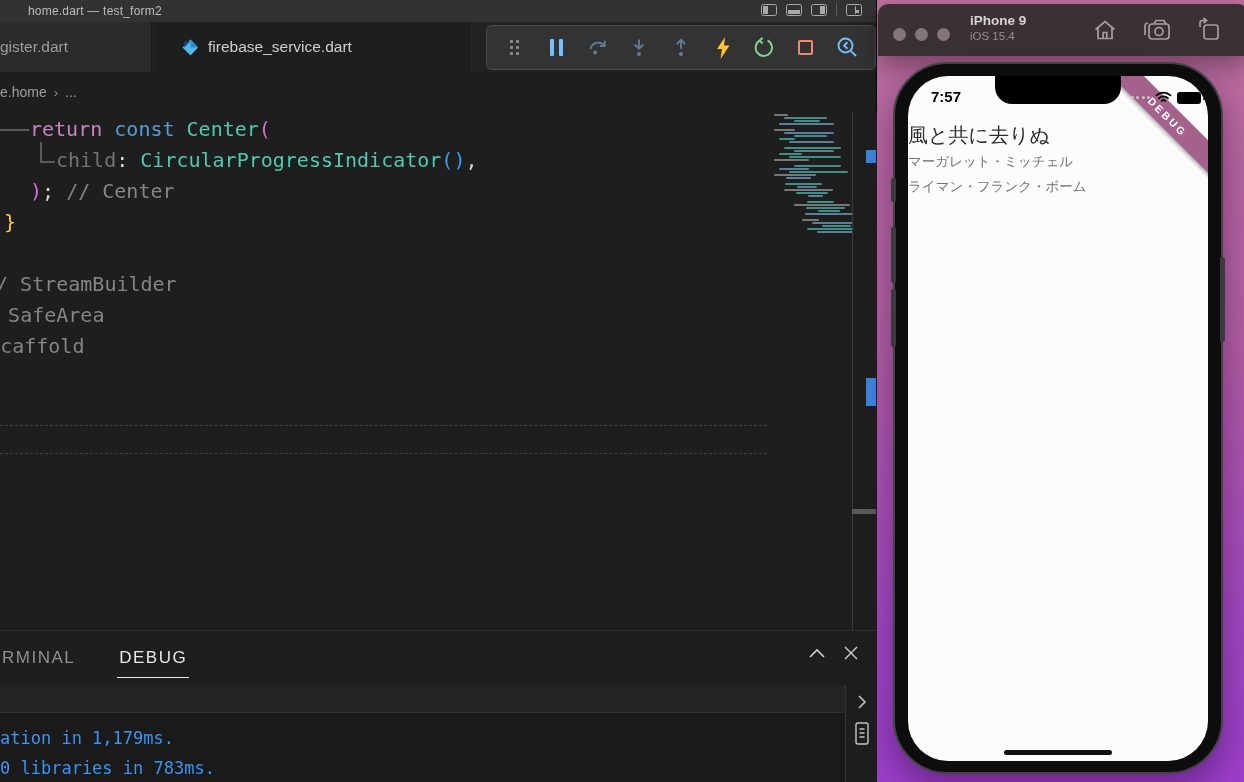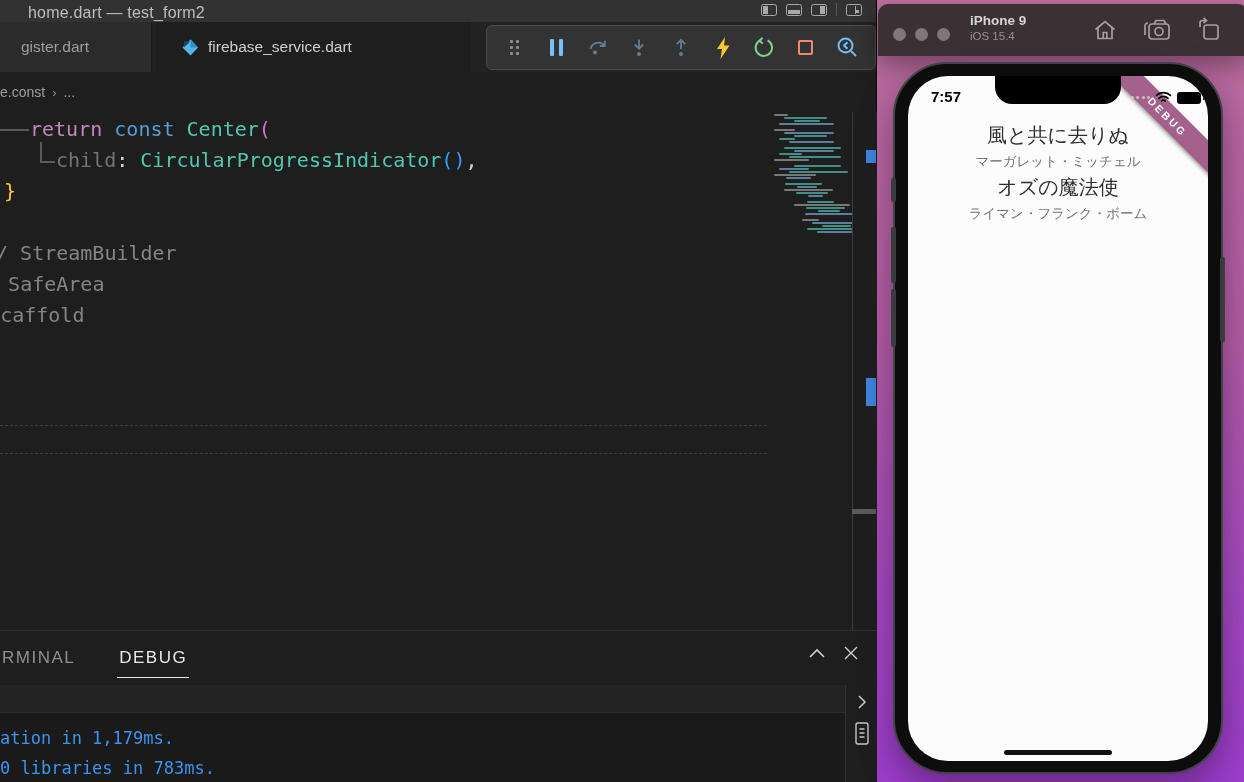--- a/index.html
+++ b/index.html
@@ -5,34 +5,34 @@
   * { margin:0; padding:0; box-sizing:border-box; }
   html,body { width:1244px; height:782px; overflow:hidden; }
   body {
     position:relative;
     font-family:"Liberation Sans", sans-serif;
     background:linear-gradient(180deg,#bd6f9e 0%,#b25da5 45%,#a348c3 78%,#9c3ecb 100%);
   }
   
   .vscode { position:absolute; left:0; top:0; width:877px; height:782px; background:#1e1e1e; border-right:1px solid #000; }
   .titlebar { position:absolute; left:0; top:0; width:100%; height:22px; background:#323233; }
-  .titlebar .title { position:absolute; left:28px; top:4px; font-size:16px; color:#bdbdbd; letter-spacing:.2px; }
+  .titlebar .title { position:absolute; left:28px; top:4px; font-size:12px; color:#bdbdbd; letter-spacing:.2px; }
   .layout-icons { position:absolute; right:14px; top:3px; display:flex; align-items:center; gap:9px; }
   .lay-ic { width:16px; height:12px; border:1px solid #a9a9a9; border-radius:2.5px; position:relative; }
   .lay-ic .fill { position:absolute; background:#a9a9a9; }
   .lay-ic.left .fill { left:1px; top:1px; bottom:1px; width:5px; }
   .lay-ic.bottom .fill { left:1px; right:1px; bottom:1px; height:4px; }
   .lay-ic.right .fill { right:1px; top:1px; bottom:1px; width:5px; }
   .lay-sep { width:1px; height:13px; background:#5a5a5a; }
   .lay-ic.custom .fill { left:8px; top:1px; bottom:1px; width:1px; }
   .lay-ic.custom::after { content:""; position:absolute; right:2px; bottom:2px; width:3px; height:3px; background:#a9a9a9; }
 
   .tabbar { position:absolute; left:0; top:22px; width:100%; height:50px; background:#222223; }
   .tab { position:absolute; top:0; height:50px; display:flex; align-items:center; font-size:15.5px; }
-  .tab.t1 { left:0; width:152px; background:#2b2b2c; color:#9d9d9d; padding-left:21px; border-right:1px solid #191919; }
+  .tab.t1 { left:0; width:152px; background:#2b2b2c; color:#9d9d9d; padding-left:0; border-right:1px solid #191919; }
   .tab.t2 { left:156px; width:314px; background:#1e1e1e; color:#cfcfcf; padding-left:26px; border-right:1px solid #191919; }
   .tab .ticon { width:17px; height:17px; margin-right:9px; position:relative; flex:0 0 auto; }
 
   .dbg-toolbar { position:absolute; left:486px; top:25px; width:390px; height:45px; background:#333334; border:1px solid #4a4a4c; border-radius:6px; display:flex; align-items:center; justify-content:space-evenly; }
   .grip { display:grid; grid-template-columns:3px 3px; gap:3px; }
   .grip i { width:3px; height:3px; background:#8f8f8f; border-radius:1px; }
   .pause { display:flex; gap:5px; }
   .pause i { width:4px; height:17px; background:#75beff; border-radius:1px; }
   .stop-sq { width:15px; height:15px; border:2px solid #f48771; border-radius:2px; }
   .dbg-btn { display:flex; align-items:center; justify-content:center; width:28px; height:28px; }
@@ -81,21 +81,21 @@
   .screen { position:absolute; left:13px; top:12px; width:300px; height:685px; background:#fcfcfc; border-radius:40px; overflow:hidden; }
   .notch { position:absolute; left:87px; top:0; width:126px; height:28px; background:#000; border-radius:0 0 17px 17px; }
   .status-time { position:absolute; left:23px; top:12px; font-size:15px; font-weight:bold; color:#000; }
   .status-right { position:absolute; right:7px; top:15px; display:flex; align-items:center; gap:5px; }
   .cell-dots { display:flex; gap:2.5px; align-items:center; }
   .cell-dots i { width:3px; height:3px; border-radius:50%; background:#c4c4c4; }
   .battery { width:24px; height:12px; background:#000; border-radius:3px; position:relative; }
   .battery::after { content:""; position:absolute; right:-4px; top:3.5px; width:2.5px; height:5px; background:#000; border-radius:0 2px 2px 0; }
   .debug-banner { position:absolute; left:185px; top:29px; width:150px; height:23px; background:#a4618c; transform:rotate(45deg); display:flex; align-items:center; justify-content:center; box-shadow:0 2px 4px rgba(0,0,0,.35); }
   .debug-banner span { color:#fff; font-size:10.5px; font-weight:bold; letter-spacing:2.5px; }
-  .books { position:absolute; left:0; top:46px; width:100%; text-align:center; }
+  .books { position:absolute; left:0; top:46px; width:100%; text-align:left; }
   .book-title { font-size:20px; line-height:27px; color:#2e2e2e; }
   .book-author { font-size:13.5px; line-height:25px; color:#737373; }
   .home-indicator { position:absolute; left:96px; top:674px; width:108px; height:5px; background:#111; border-radius:3px; }
 
   svg { display:block; }
 </style>
 </head>
 <body>
 
 <div class="vscode">
@@ -190,34 +190,35 @@
     <div class="dbg-btn">
       <svg width="23" height="23" viewBox="0 0 23 23" fill="none" stroke="#75beff" stroke-width="1.9">
         <circle cx="9.5" cy="9.5" r="7"></circle>
         <path d="M14.8 14.8 L20 20"></path>
         <path d="M11.5 6.3 L8 9.5 L11.5 12.7" stroke-linejoin="round"></path>
       </svg>
     </div>
   </div>
 
   <div class="breadcrumb">
-    <span>e.const</span>
+    <span>e.home</span>
     <span class="chev">›</span>
     <span>...</span>
   </div>
 
   <div class="editor">
 
     <div class="guide" style="left:0; top:17px; width:29px; height:1.5px;"></div>
     <div class="guide" style="left:40px; top:30px; width:1.5px; height:20px;"></div>
     <div class="guide" style="left:40px; top:49px; width:15px; height:1.5px;"></div>
 
     <div class="code-lines">
         <div class="code-line" style="margin-left: 30px;"><span class="tk kw2">return</span><span class="tk fg"> </span><span class="tk kw1">const</span><span class="tk fg"> </span><span class="tk cls">Center</span><span class="tk bp">(</span></div>
         <div class="code-line" style="margin-left: 56px;"><span class="tk prop">child</span><span class="tk fg">:</span><span class="tk fg"> </span><span class="tk cls">CircularProgressIndicator</span><span class="tk bb">(</span><span class="tk bb">)</span><span class="tk fg">,</span></div>
+        <div class="code-line" style="margin-left: 30px;"><span class="tk bp">)</span><span class="tk fg">;</span><span class="tk fg"> </span><span class="tk cmt">// Center</span></div>
         <div class="code-line" style="margin-left: 4px;"><span class="tk by">}</span></div>
         <div class="code-line" style="margin-left: 0px;"></div>
         <div class="code-line" style="margin-left: -16px;"><span class="tk cmt">// StreamBuilder</span></div>
         <div class="code-line" style="margin-left: -28px;"><span class="tk cmt">// SafeArea</span></div>
         <div class="code-line" style="margin-left: -48px;"><span class="tk cmt">// Scaffold</span></div>
       </div>
 
     <div class="dotted-rule" style="top:313px;"></div>
     <div class="dotted-rule" style="top:341px;"></div>
 
@@ -374,19 +375,18 @@
           <path d="M4 7.3 a6.3 6.3 0 0 1 9 0"></path>
           <path d="M6.6 10 a2.8 2.8 0 0 1 3.8 0"></path>
         </svg>
       </span>
       <span class="battery"></span>
     </div>
 
     <div class="books">
       <div class="book-title">風と共に去りぬ</div>
       <div class="book-author">マーガレット・ミッチェル</div>
-      <div class="book-title">オズの魔法使</div>
       <div class="book-author">ライマン・フランク・ボーム</div>
     </div>
 
     <div class="home-indicator"></div>
   </div>
 </div>
 
 </body></html>

